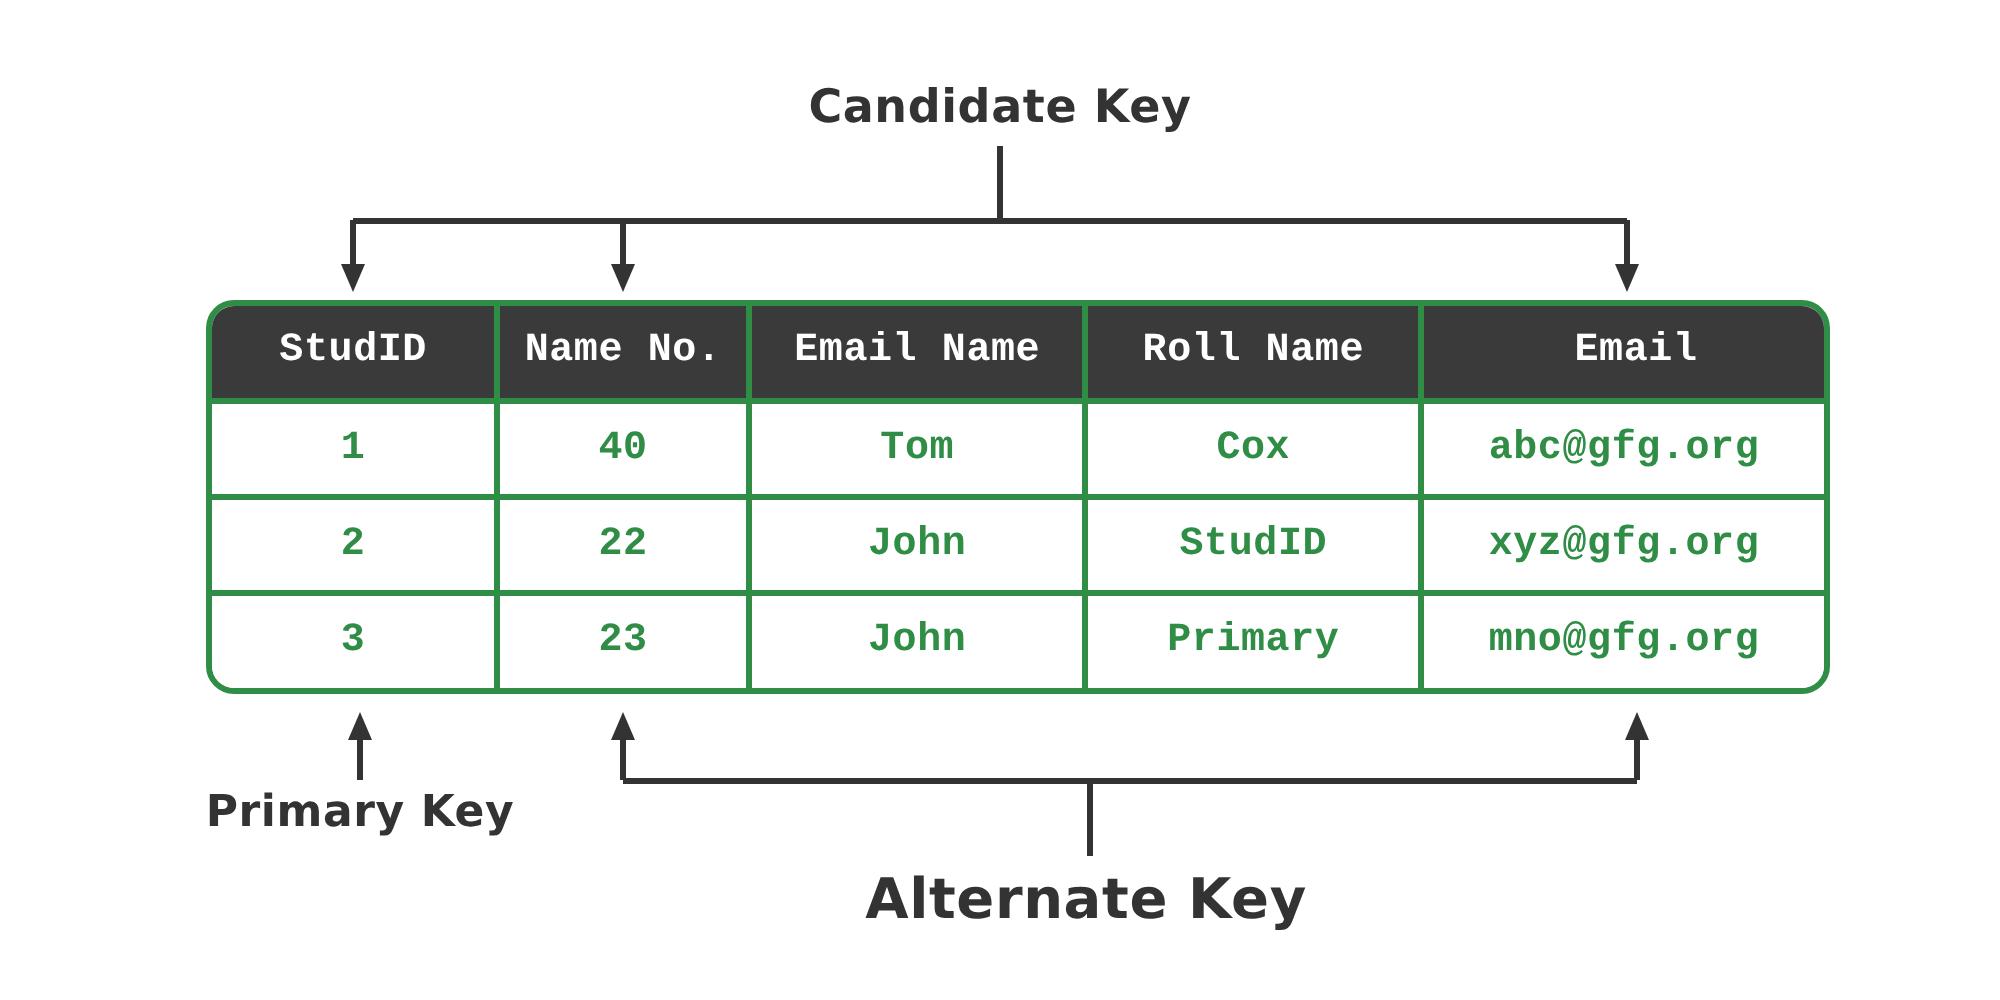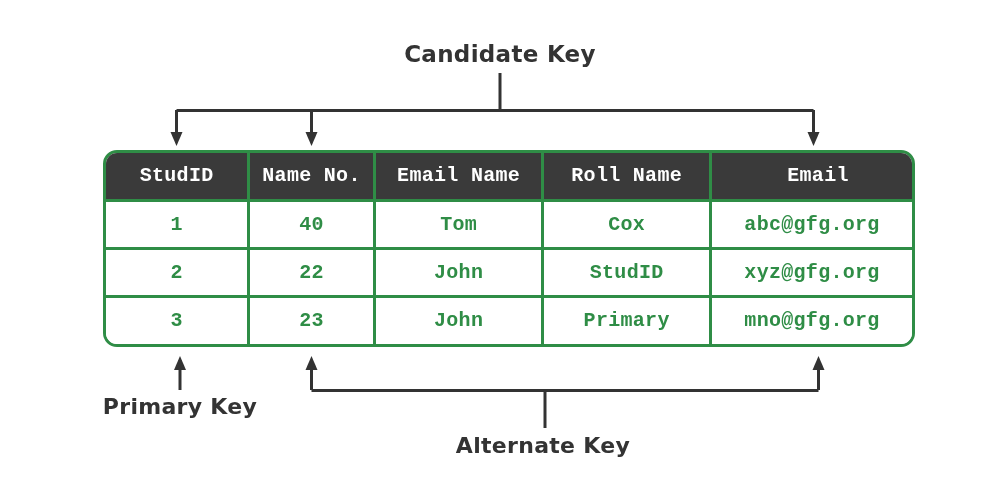--- a/index.html
+++ b/index.html
@@ -20,21 +20,21 @@
   .diagram-label{
     position:absolute;
     font-weight:700;
     color:var(--dark);
     text-align:center;
     letter-spacing:.3px;
     white-space:nowrap;
   }
   .candidate-label{left:350px;top:41px;width:300px;font-size:23px;}
   .primary-label{left:80px;top:394px;width:200px;font-size:22px;}
-  .alternate-label{left:423px;top:433px;width:240px;font-size:22px;}
+  .alternate-label{left:423px;top:433px;width:240px;font-size:28px;}
 
   .table-wrap{
     position:absolute;
     left:103px;top:150px;
     width:812px;height:197px;
     border:3px solid var(--green);
     border-radius:14px;
     overflow:hidden;
     background:var(--bg);
     font-family:Liberation Mono, monospace;

